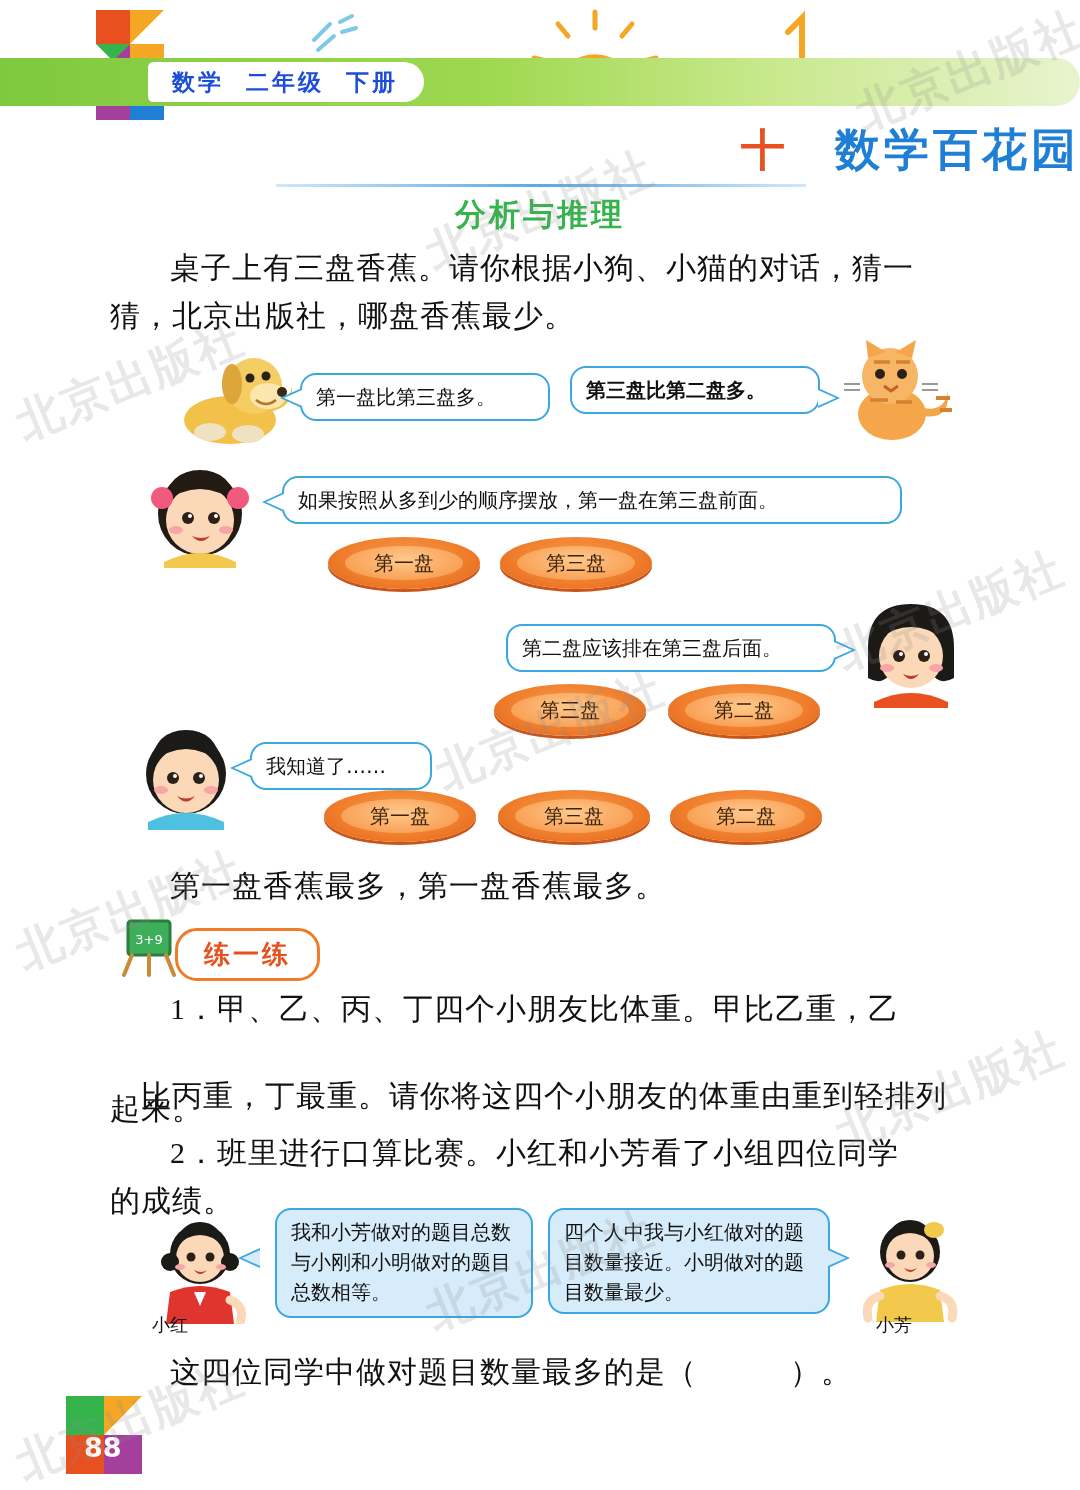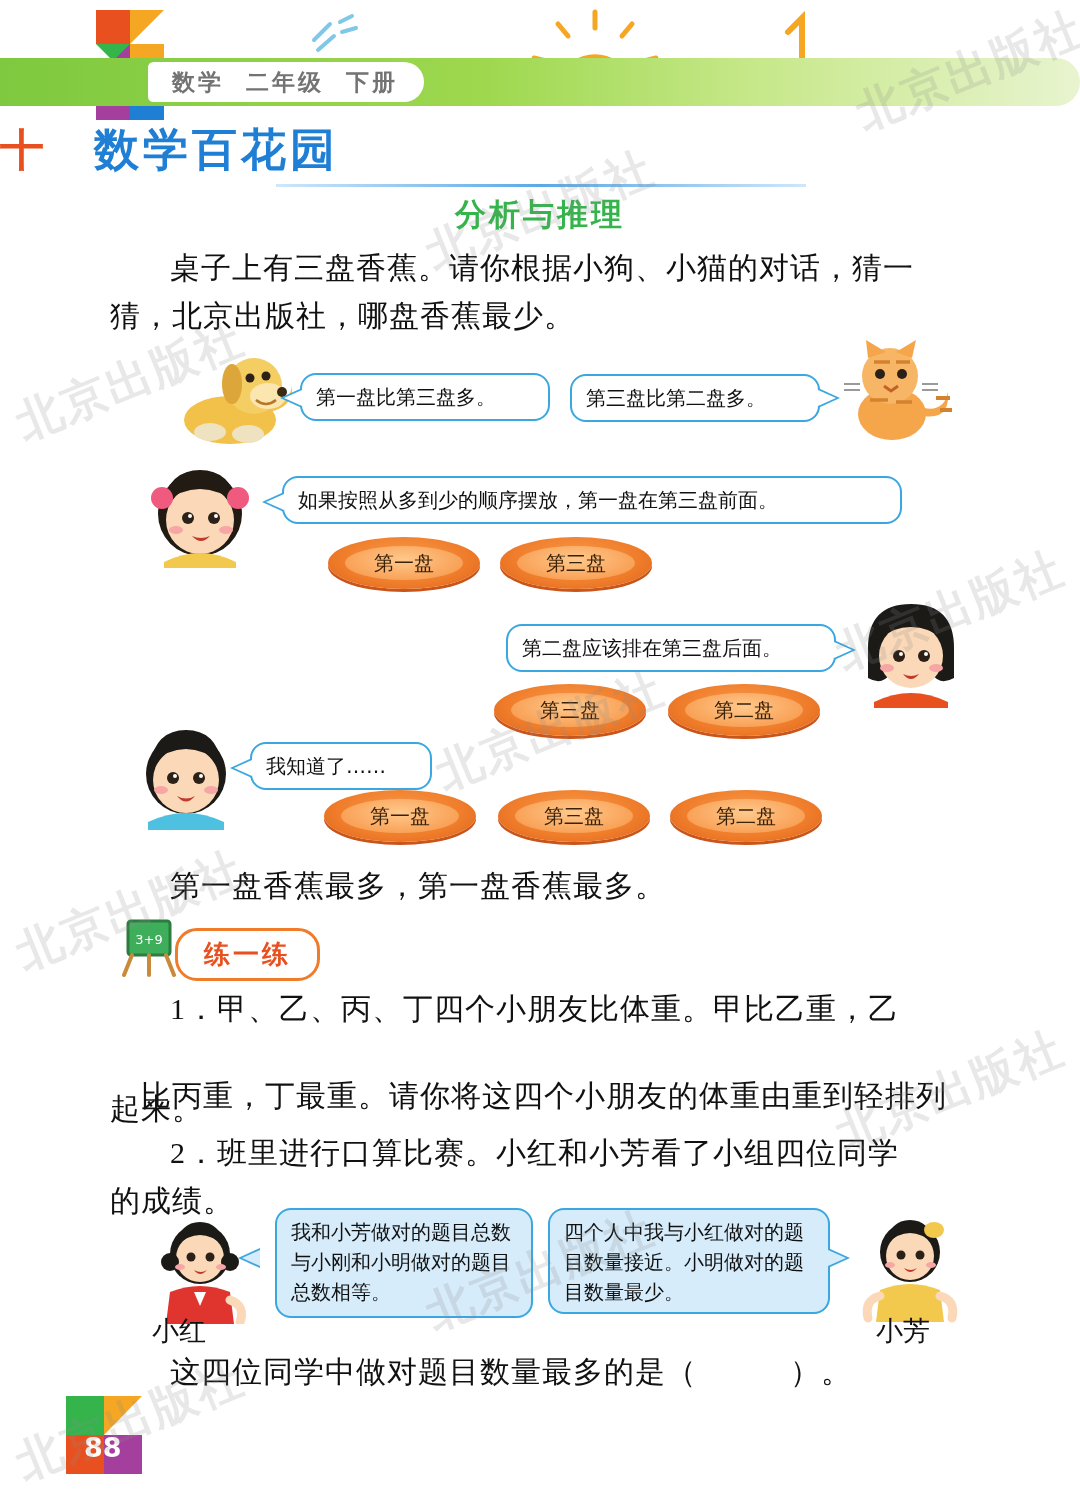--- a/index.html
+++ b/index.html
@@ -31,21 +31,21 @@
     background: #ffffff;
     border-radius: 6px 22px 22px 6px;
     display: flex;
     align-items: center;
     padding: 0 26px 0 24px;
     box-sizing: border-box;
   }
   .header-chip span {
     font-size: 23px;
     letter-spacing: 3px;
-    color: #737373;
+    color: #1d4ed8;
     font-family: "DejaVu Sans", sans-serif;
     font-weight: bold;
   }
   .header-chip .gap { width: 22px; display:inline-block; }
 
   
   .tangram {
     position: absolute;
     left: 96px; top: 10px;
     width: 68px; height: 110px;
@@ -57,21 +57,21 @@
   }
 
   
   .doodle { position: absolute; }
 
   
   .chapter-title {
     position: absolute;
     left: 0; top: 120px;
     width: 1080px;
-    text-align: left;
+    text-align: right;
     font-size: 45px;
     font-weight: bold;
     color: #1f7fd4;
     letter-spacing: 4px;
     font-family: "DejaVu Sans", sans-serif;
   }
   .chapter-num {
     color: #e8511f;
     margin-right: 46px;
     font-size: 44px;
@@ -188,21 +188,21 @@
     font-weight: bold;
     letter-spacing: 3px;
     font-family: "DejaVu Sans", sans-serif;
   }
   .easel { position: absolute; left: 118px; top: 915px; width: 62px; height: 62px; }
 
   
   .char { position: absolute; }
   .char-name {
     position: absolute;
-    font-size: 27px;
+    font-size: 18px;
     color: #111;
     font-family: "DejaVu Sans", sans-serif;
   }
 
   
   .page-num {
     position: absolute;
     left: 84px; top: 1432px;
     font-size: 27px;
     color: #ffffff;
@@ -299,21 +299,21 @@
   <circle cx="96" cy="28" r="4.5" fill="#2b2118"></circle>
   <path d="M86 52 q10 8 20 0" stroke="#b5762a" stroke-width="2.5" fill="none"></path>
 </svg>
 
 <div class="bubble" style="left:300px; top:373px; width:250px;">
   <span>第一盘比第三盘多。</span>
 </div>
 <div class="tail tail-left" style="left:280px; top:388px;"></div>
 <div class="tail tail-left-in" style="left:284px; top:390px;"></div>
 
-<div class="bubble" style="left:570px; top:374px; width:250px;">
+<div class="bubble" style="left:570px; top:366px; width:250px;font-weight:bold;">
   <span>第三盘比第二盘多。</span>
 </div>
 <div class="tail tail-right" style="left:818px; top:388px;"></div>
 <div class="tail tail-right-in" style="left:818px; top:390px;"></div>
 
 <svg class="char" style="left:840px;top:340px;" width="120" height="110" viewBox="0 0 120 110">
   <ellipse cx="52" cy="74" rx="34" ry="26" fill="#f5a54a"></ellipse>
   <path d="M84 76 q26 4 24 -24 q-4 20 -24 16 z" fill="#f5a54a"></path>
   <g stroke="#d4822f" stroke-width="4">
       <path d="M96 58 h14"></path>

